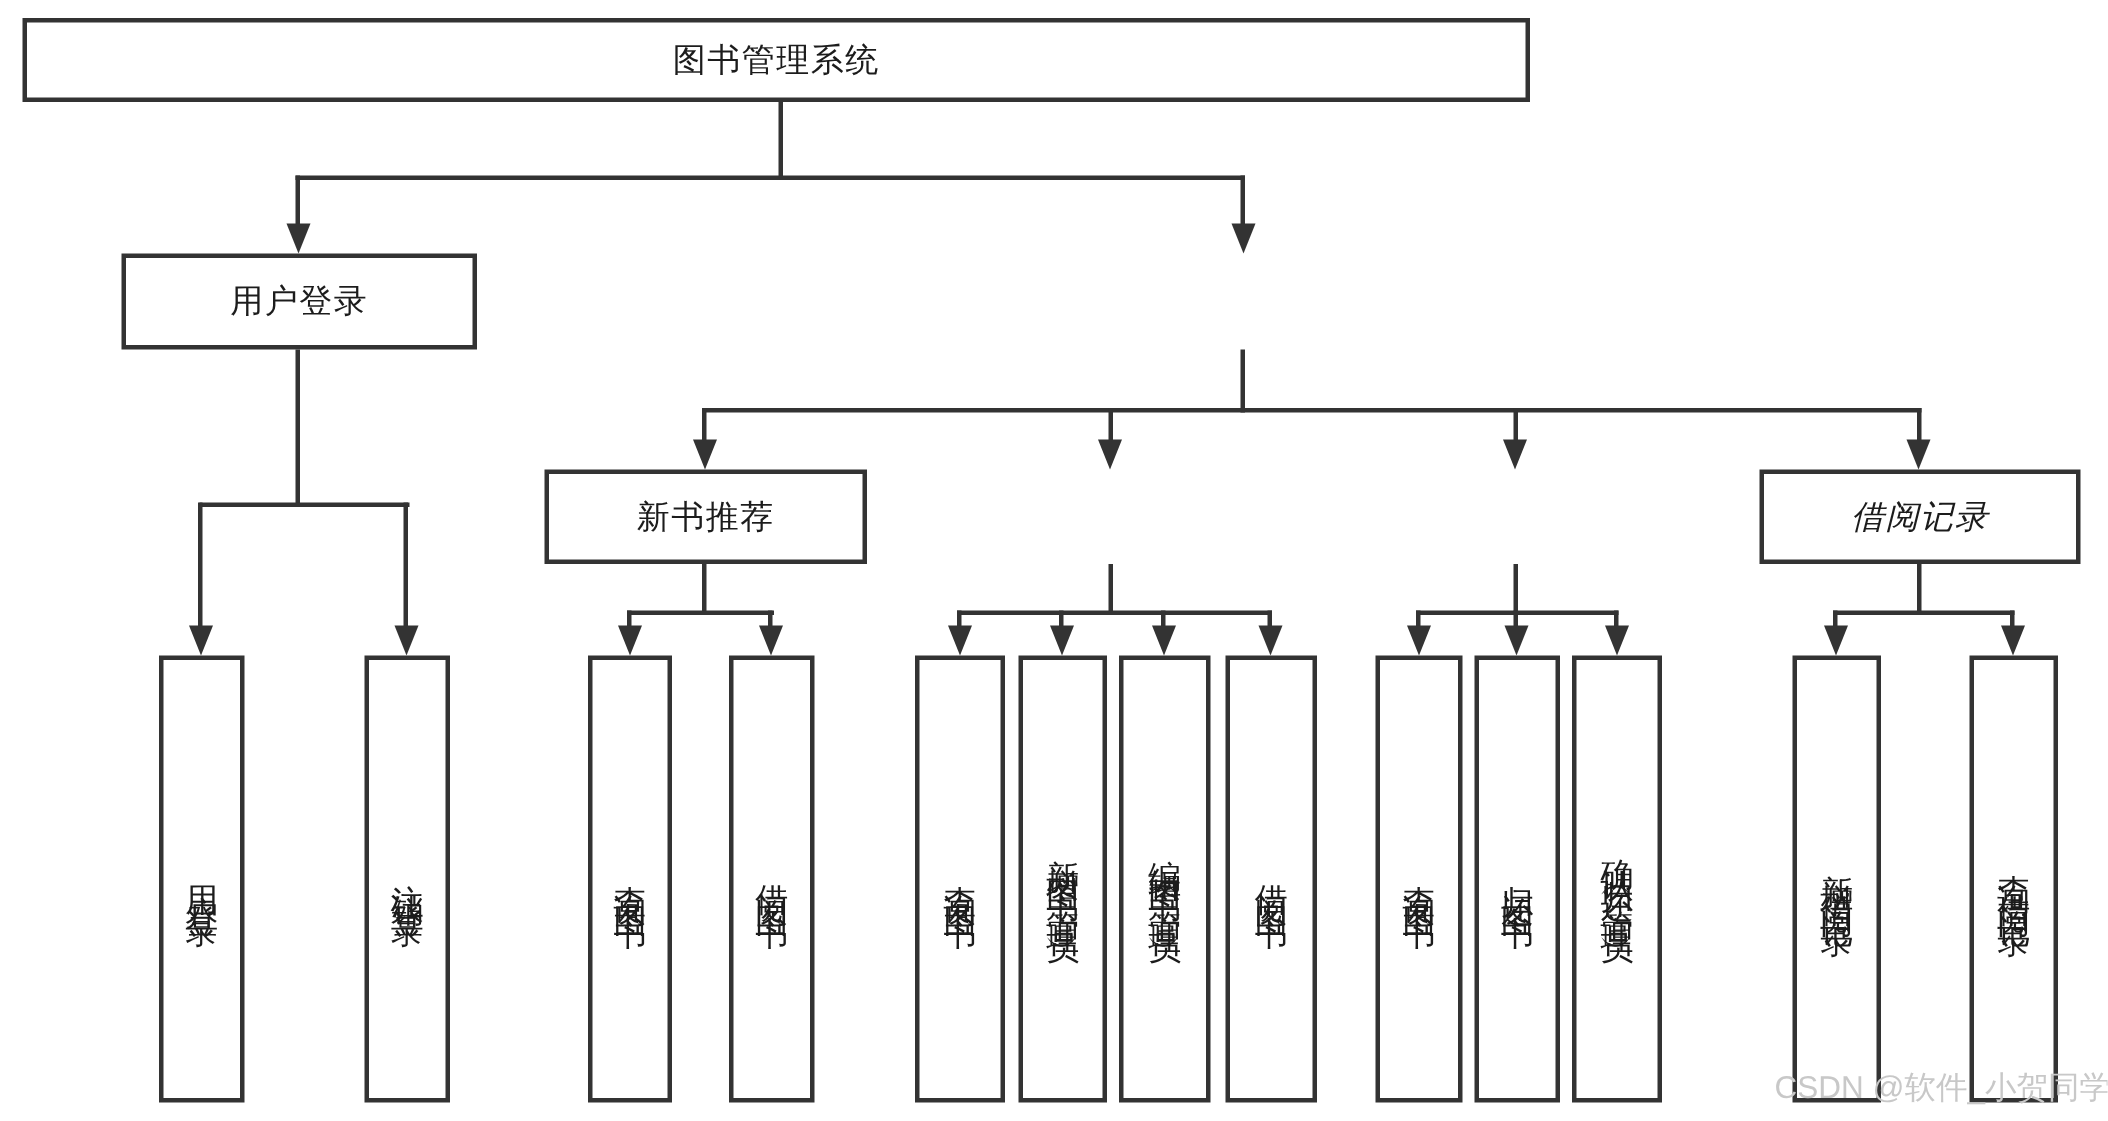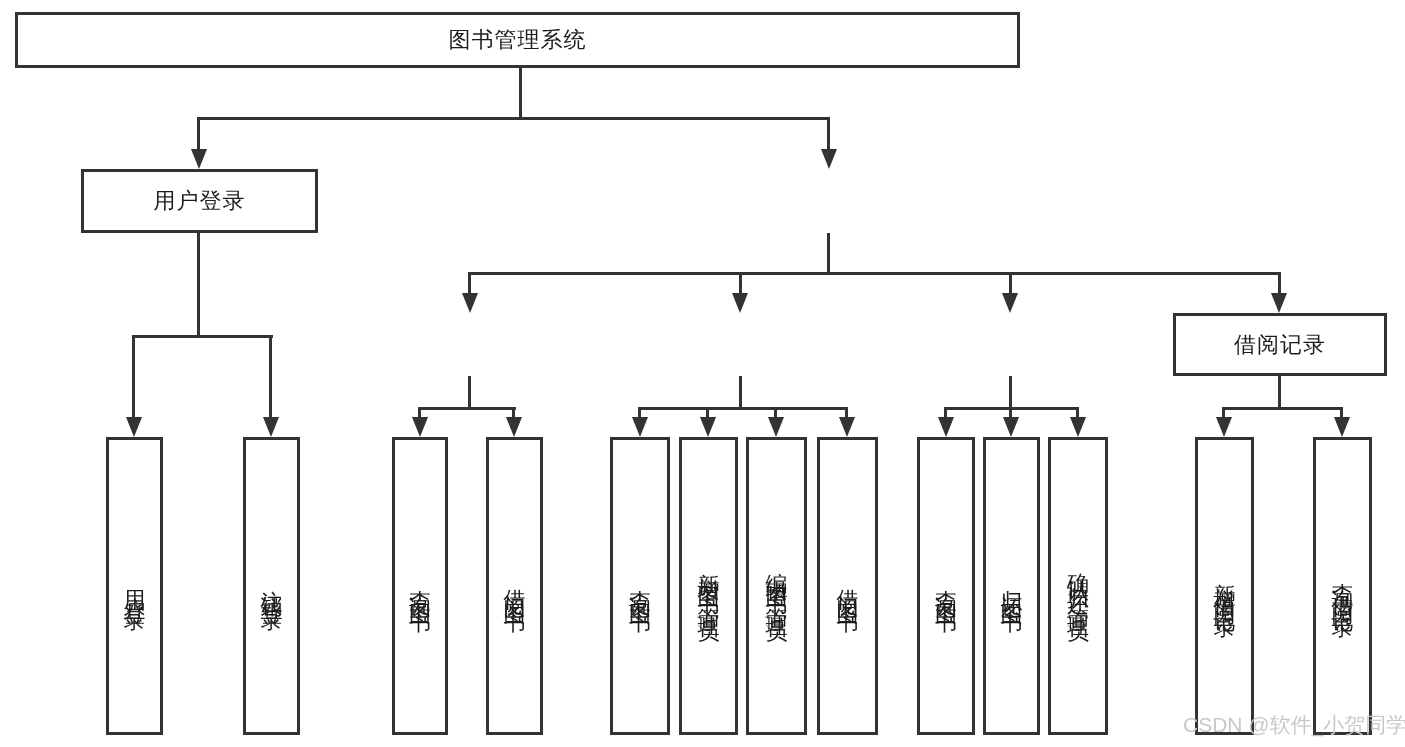--- a/index.html
+++ b/index.html
@@ -77,24 +77,25 @@
 </head>
 <body>
 
 <div class="canvas">
 
   <div class="node" style="left:15px;top:12px;width:1005px;height:56px;">图书管理系统</div>
 
   <div class="node" style="left:81px;top:169px;width:237px;height:64px;">用户登录</div>
 
 
+  <div class="node" style="left:363px;top:313px;width:215px;height:63px;">新书推荐</div>
 
 
 
-  <div class="node" style="left:1173px;top:313px;width:214px;height:63px;">借阅记录</div>
+  <div class="node" style="left:1173px;top:313px;width:214px;height:63px;font-style:italic;">借阅记录</div>
 
   <div class="vnode" style="left:106px;width:57px;">
     <span class="vtext">用户登录</span>
   </div>
   <div class="vnode" style="left:243px;width:57px;">
     <span class="vtext">注销登录</span>
   </div>
 
   <div class="vnode" style="left:392px;width:56px;">
     <span class="vtext">查询图书</span>

